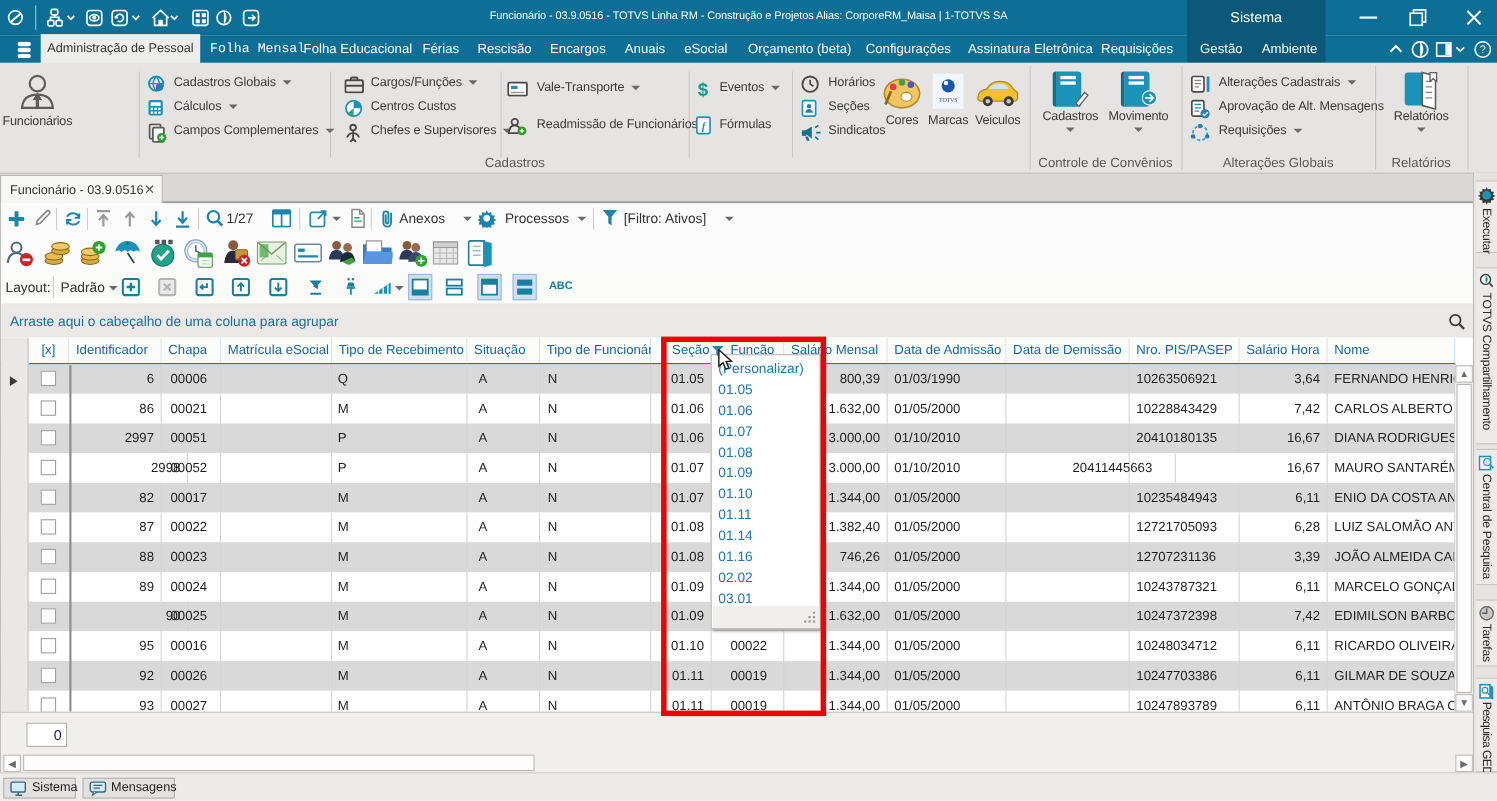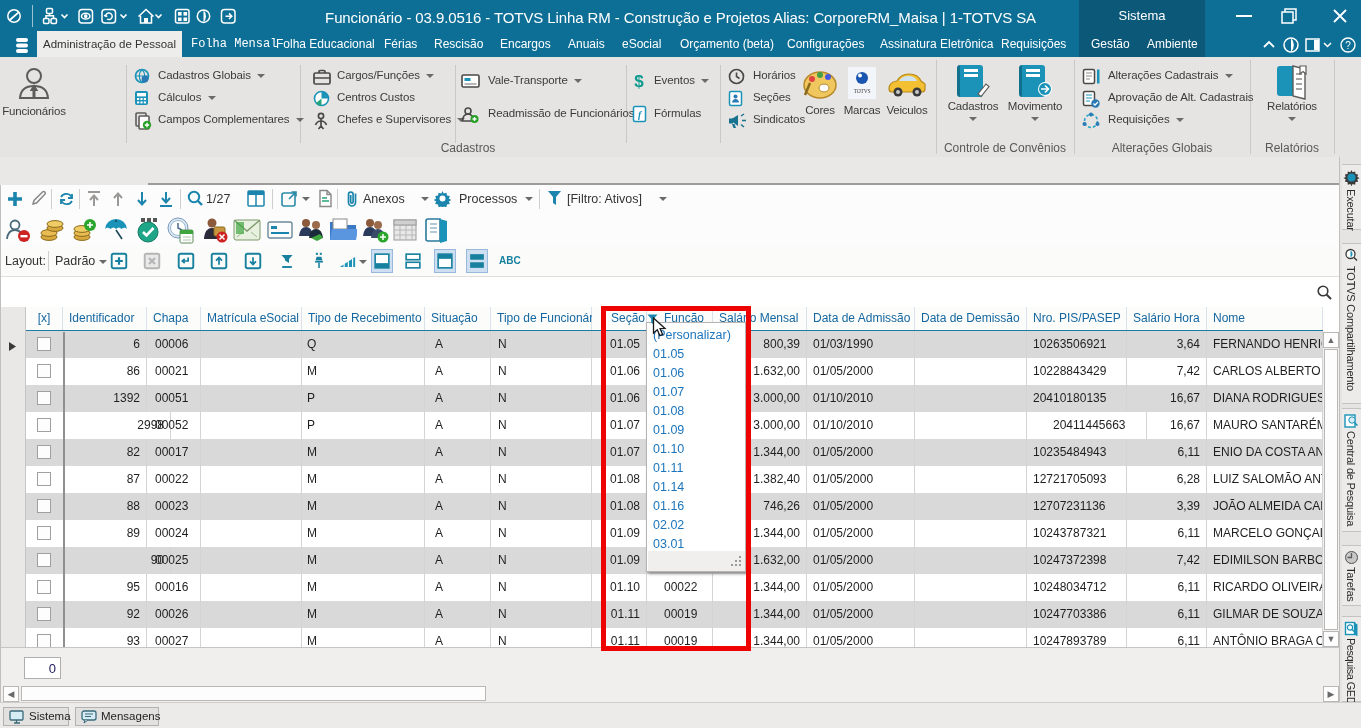--- a/index.html
+++ b/index.html
@@ -4,21 +4,21 @@
 <style>
 * { margin:0; padding:0; box-sizing:border-box; }
 html,body { width:1361px; height:728px; overflow:hidden; font-family:"Liberation Sans", sans-serif; }
 #app { position:relative; width:1361px; height:728px; background:#e9e8e6; }
 .abs { position:absolute; }
 
 
 #titlebar { position:absolute; left:0; top:0; width:1361px; height:32px; background:#0e6f96; color:#fff; }
 #menubar { position:absolute; left:0; top:32px; width:1361px; height:26px; background:#0e6f96; color:#fff; }
 #sistema-box { position:absolute; left:1079px; top:0; width:126px; height:58px; background:#0c5878; }
-.title-text { position:absolute; top:9px; width:100%; text-align:center; font-size:15px; color:#fff; letter-spacing:-0.1px; }
+.title-text { position:absolute; top:9px; width:100%; text-align:center; font-size:10px; color:#fff; letter-spacing:-0.1px; }
 .menu-item { position:absolute; top:32px; height:25px; line-height:24px; font-size:12px; color:#fff; white-space:nowrap; }
 #tab-adm { position:absolute; left:37px; top:31px; width:145px; height:27px; background:#ededec; color:#333; text-align:center; line-height:26px; font-size:11.5px; white-space:nowrap; }
 
 
 #ribbon { position:absolute; left:0; top:57px; width:1361px; height:100px; background:#e5e4e2; }
 .rib-sep { position:absolute; top:8px; height:78px; width:1px; background:#c9c8c6; }
 .rib-gsep { position:absolute; top:3px; height:94px; width:1px; background:#c9c8c6; }
 .rib-cap { position:absolute; top:84px; font-size:12px; color:#595856; text-align:center; }
 .rib-item { position:absolute; height:22px; font-size:11.5px; letter-spacing:-0.1px; color:#3c3b39; white-space:nowrap; }
 .rib-item .txt { position:absolute; left:24px; top:3px; }
@@ -374,21 +374,21 @@
         </svg>
       <span class="txt" style="left:26px;">Alterações Cadastrais&nbsp; <span class="chev"></span></span>
     </div>
     <div class="rib-item" style="left:1082px;top:31px;">
       <svg width="18" height="18" viewBox="0 0 18 18" style="position:absolute;top:2px;">
           <rect x="1.5" y="1.5" width="11" height="14" rx="1.5" fill="#fff" stroke="#4a4948" stroke-width="1.5"></rect>
           <path d="M4 5 h6 M4 8 h6 M4 11 h4" stroke="#1b93b8" stroke-width="1.2"></path>
           <circle cx="13.5" cy="13.5" r="4.2" fill="#2a7ab5"></circle>
           <path d="M11.5 13.5 l1.5 1.5 l3 -3" stroke="#fff" stroke-width="1.3" fill="none"></path>
         </svg>
-      <span class="txt" style="left:26px;">Aprovação de Alt. Cadastrais</span>
+      <span class="txt" style="left:26px;">Aprovação de Alt. Mensagens</span>
     </div>
     <div class="rib-item" style="left:1082px;top:53px;">
       <svg width="18" height="18" viewBox="0 0 18 18" style="position:absolute;top:2px;">
           <g fill="none" stroke="#2aa5c8" stroke-width="1.6" stroke-dasharray="3 2">
             <circle cx="9" cy="9" r="6.5"></circle>
           </g>
           <circle cx="9" cy="2.5" r="2" fill="#2a7ab5"></circle>
           <circle cx="2.5" cy="12" r="2" fill="#2a7ab5"></circle>
           <circle cx="15.5" cy="12" r="2" fill="#2a7ab5"></circle>
         </svg>
@@ -399,20 +399,23 @@
       <svg width="44" height="38" viewBox="0 0 44 38" style="display:block;margin:0 auto;">
         <path d="M10 4 h13 v30 h-13 q-3 0 -3 -3 v-24 q0 -3 3 -3 z" fill="#1b93b8"></path>
         <path d="M23 4 l12 3 v30 l-12 -3 z" fill="#fff" stroke="#5d5c5a" stroke-width="1.4"></path>
         <path d="M26 12 h6 M26 17 h6 M26 22 h6 M26 27 h6" stroke="#8a8988" stroke-width="1.3"></path>
         <path d="M30 4 l6 0 l0 8 l-3 -2.5 l-3 2.5 z" fill="#fff" stroke="#5d5c5a" stroke-width="1.2"></path>
       </svg>
       <div style="margin-top:0px;">Relatórios</div>
       <div style="margin-top:0px;"><span class="chev"></span></div>
     </div>
   </div>
+  <div id="tabstrip">
+    <div id="doc-tab"><span style="margin-left:8px;font-size:11.5px;">Funcionário - 03.9.0516</span><span style="position:absolute;left:130px;top:0px;color:#555;font-size:12px;">✕</span></div>
+  </div>
   <div id="tabstrip-line"></div>
   <div id="content">
     <div id="toolbar1">
       <svg class="abs" style="left:5px;top:5px" width="18" height="18" viewBox="0 0 18 18">
           <path d="M9 2 v14 M2 9 h14" stroke="#1b85ad" stroke-width="3.6"></path>
         </svg>
       <svg class="abs" style="left:29px;top:5px" width="17" height="17" viewBox="0 0 17 17">
           <path d="M3 14 l1 -3.5 L12.5 2 a1.6 1.6 0 0 1 2.3 2.3 L6.5 13 z M3 14 l3.5 -1" fill="none" stroke="#8a8988" stroke-width="1.5"></path>
         </svg>
       <div class="tb-sep" style="left:50px;"></div>
@@ -632,20 +635,23 @@
           <rect x="2.5" y="2.5" width="16" height="16" fill="#fff" stroke="#17809f" stroke-width="1.9"></rect>
           <rect x="2.5" y="2.5" width="16" height="5.5" fill="#17809f"></rect>
         </svg>
       <div class="abs" style="left:465px;top:3px;width:22px;height:24px;background:#cfdff2;border:1px solid #98b8dc;"></div>
       <svg class="abs" style="left:467px;top:6px" width="18" height="18" viewBox="0 0 21 21">
           <rect x="2.5" y="2.5" width="16" height="6.5" fill="#17809f"></rect>
           <rect x="2.5" y="12" width="16" height="6.5" fill="#17809f"></rect>
         </svg>
       <div class="abs" style="left:498px;top:9px;font-size:10px;font-weight:bold;color:#17809f;">ABC</div>
     </div>
+    <div id="groupbar">
+        <span class="lbl">Arraste aqui o cabeçalho de uma coluna para agrupar</span>
+      </div>
     <div id="grid">
       <div id="ghead">
         <div class="gh" style="left:25px;width:37px;text-align:center;padding-left:0;">[x]</div>
         <div class="gh" style="left:62px;width:84px;">Identificador</div>
         <div class="gh" style="left:146px;width:54px;">Chapa</div>
         <div class="gh" style="left:200px;width:101px;">Matrícula eSocial</div>
         <div class="gh" style="left:301px;width:123px;">Tipo de Recebimento</div>
         <div class="gh" style="left:424px;width:66px;">Situação</div>
         <div class="gh" style="left:490px;width:101px;overflow:visible;">Tipo de Funcionário</div>
         <div class="gh" style="left:591px;width:55px;padding-left:19px;">Seção</div>
@@ -687,21 +693,21 @@
         <div class="gc" style="left:646px;width:66px;padding-left:17px;"></div>
         <div class="gc r" style="left:712px;width:94px;">1.632,00</div>
         <div class="gc" style="left:806px;width:108px;">01/05/2000</div>
         <div class="gc" style="left:914px;width:112px;"></div>
         <div class="gc" style="left:1026px;width:100px;">10228843429</div>
         <div class="gc r" style="left:1126px;width:80px;">7,42</div>
         <div class="gc" style="left:1206px;width:116px;">CARLOS ALBERTO MAR</div>
       </div>
       <div class="grow odd" style="top:78px;">
         <div class="cb" style="top:6px;"></div>
-        <div class="gc r" style="left:62px;width:84px;">1392</div>
+        <div class="gc r" style="left:62px;width:84px;">2997</div>
         <div class="gc" style="left:146px;width:54px;padding-left:8px;">00051</div>
         <div class="gc" style="left:200px;width:101px;"></div>
         <div class="gc" style="left:301px;width:123px;padding-left:5px;">P</div>
         <div class="gc" style="left:424px;width:66px;padding-left:10px;">A</div>
         <div class="gc" style="left:490px;width:101px;padding-left:7px;">N</div>
         <div class="gc r" style="left:591px;width:55px;">01.06</div>
         <div class="gc" style="left:646px;width:66px;padding-left:17px;"></div>
         <div class="gc r" style="left:712px;width:94px;">3.000,00</div>
         <div class="gc" style="left:806px;width:108px;">01/10/2010</div>
         <div class="gc" style="left:914px;width:112px;"></div>
@@ -715,21 +721,21 @@
         <div class="gc" style="left:146px;width:54px;padding-left:8px;">00052</div>
         <div class="gc" style="left:200px;width:101px;"></div>
         <div class="gc" style="left:301px;width:123px;padding-left:5px;">P</div>
         <div class="gc" style="left:424px;width:66px;padding-left:10px;">A</div>
         <div class="gc" style="left:490px;width:101px;padding-left:7px;">N</div>
         <div class="gc r" style="left:591px;width:55px;">01.07</div>
         <div class="gc" style="left:646px;width:66px;padding-left:17px;"></div>
         <div class="gc r" style="left:712px;width:94px;">3.000,00</div>
         <div class="gc" style="left:806px;width:108px;">01/10/2010</div>
         <div class="gc" style="left:914px;width:112px;"></div>
-        <div class="gc" style="left:1046px;width:100px;">20411445663</div>
+        <div class="gc" style="left:968px;width:100px;">20411445663</div>
         <div class="gc r" style="left:1126px;width:80px;">16,67</div>
         <div class="gc" style="left:1206px;width:116px;">MAURO SANTARÉM DU</div>
       </div>
       <div class="grow odd" style="top:132px;">
         <div class="cb" style="top:6px;"></div>
         <div class="gc r" style="left:62px;width:84px;">82</div>
         <div class="gc" style="left:146px;width:54px;padding-left:8px;">00017</div>
         <div class="gc" style="left:200px;width:101px;"></div>
         <div class="gc" style="left:301px;width:123px;padding-left:5px;">M</div>
         <div class="gc" style="left:424px;width:66px;padding-left:10px;">A</div>

